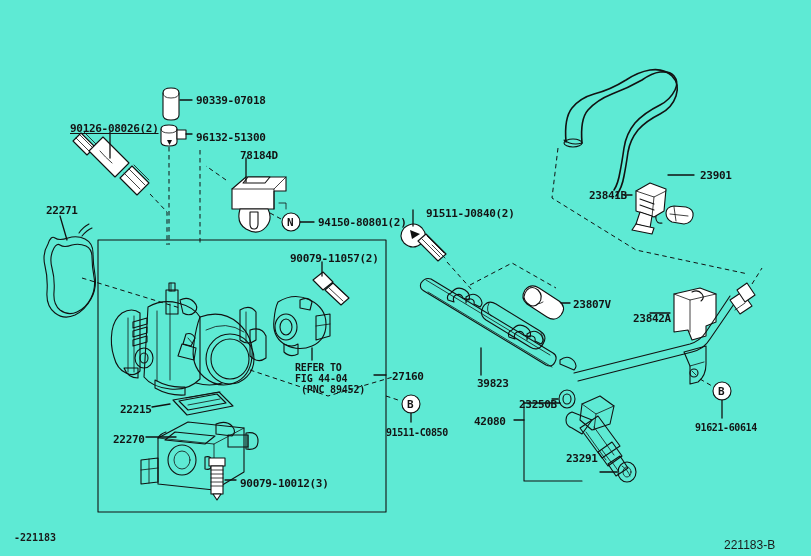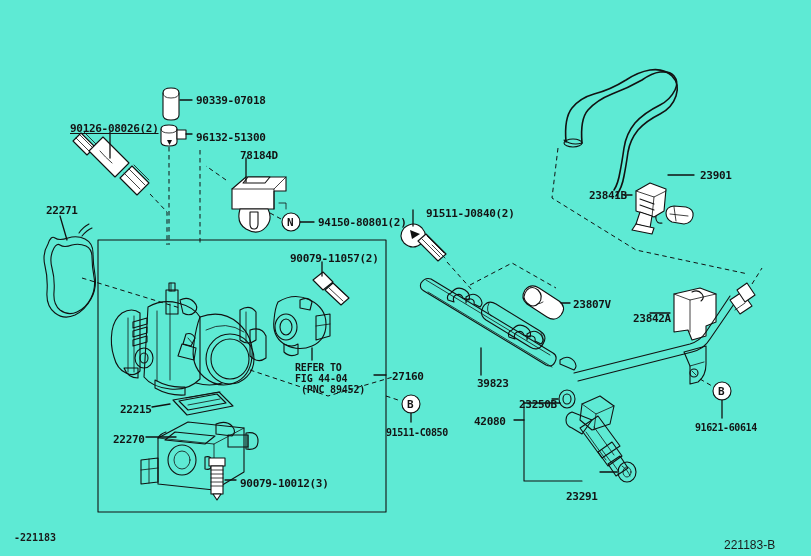--- a/index.html
+++ b/index.html
@@ -327,21 +327,21 @@
   <span class="lbl" style="left:113px;top:434px;">22270</span>
   <span class="lbl" style="left:240px;top:478px;">90079-10012(3)</span>
   <span class="lbl sm" style="left:386px;top:427px;">91511-C0850</span>
   <span class="lbl" style="left:700px;top:170px;">23901</span>
   <span class="lbl" style="left:589px;top:190px;">23841B</span>
   <span class="lbl" style="left:573px;top:299px;">23807V</span>
   <span class="lbl" style="left:611px;top:313px;margin-left:22px;">23842A</span>
   <span class="lbl" style="left:477px;top:378px;">39823</span>
   <span class="lbl" style="left:519px;top:399px;">23250B</span>
   <span class="lbl" style="left:474px;top:416px;">42080</span>
-  <span class="lbl" style="left:566px;top:491px;">23291</span>
+  <span class="lbl" style="left:566px;top:453px;">23291</span>
   <span class="lbl sm" style="left:695px;top:422px;">91621-60614</span>
 
   <div class="lbl refer" style="left:295px;top:362px;">
     <span>REFER TO</span>
     <span>FIG 44-04</span>
     <span style="padding-left:6px;">(PNC 89452)</span>
   </div>
 
   <span class="lbl" style="left:287px;top:217px;font-size:11px;">N</span>
   <span class="lbl" style="left:407px;top:399px;font-size:11px;">B</span>

